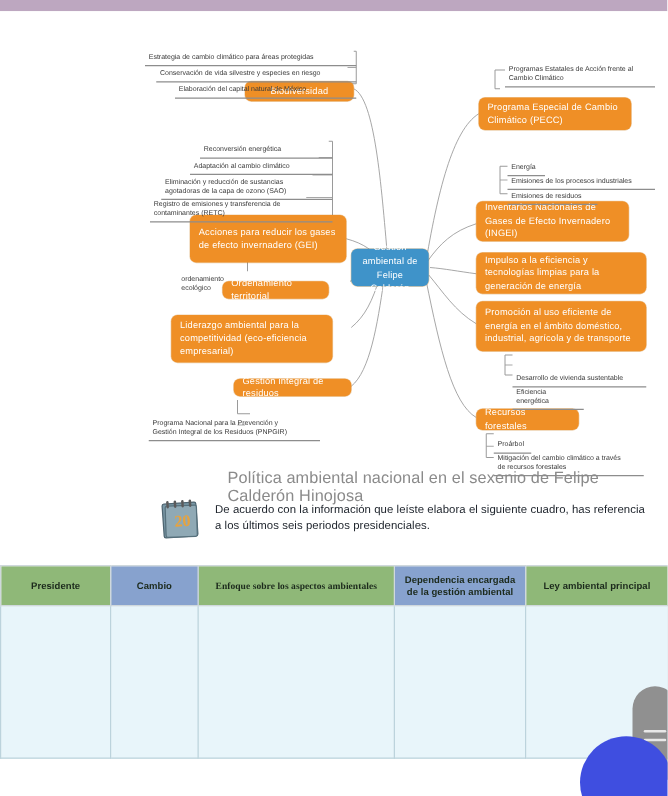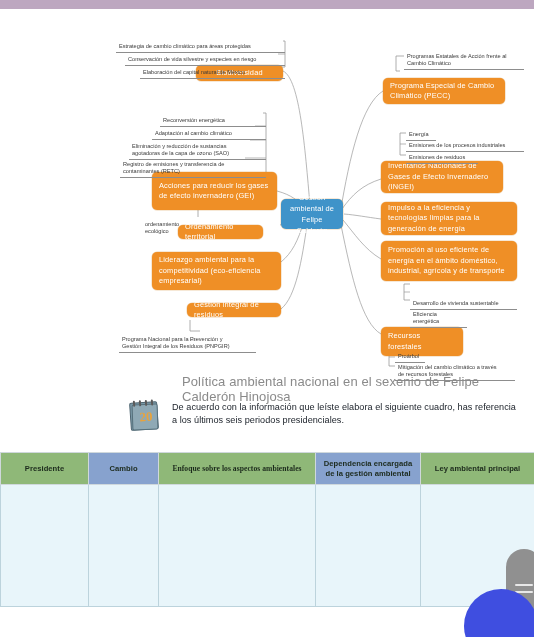--- a/index.html
+++ b/index.html
@@ -186,21 +186,21 @@
   </div>
 
   <div class="node" style="left:196px; top:56px; width:87px; height:16px; justify-content:center;">
     <span>Biodiversidad</span>
   </div>
 
   <div class="node" style="left:178px; top:216px; width:85px; height:14px; justify-content:center;">
     <span>Ordenamiento territorial</span>
   </div>
 
-  <div class="node" style="left:152px; top:243px; width:129px; height:38px;">
+  <div class="node" style="left:137px; top:243px; width:129px; height:38px;">
     <span>Liderazgo ambiental para la competitividad (eco-eficiencia empresarial)</span>
   </div>
 
   <div class="node" style="left:187px; top:294px; width:94px; height:14px; justify-content:center;">
     <span>Gestión integral de residuos</span>
   </div>
 
   <div class="node" style="left:383px; top:69px; width:122px; height:26px;">
     <span>Programa Especial de Cambio Climático (PECC)</span>
   </div>
@@ -210,21 +210,21 @@
   </div>
 
   <div class="node" style="left:381px; top:193px; width:136px; height:33px;">
     <span>Impulso a la eficiencia y tecnologías limpias para la generación de energía</span>
   </div>
 
   <div class="node" style="left:381px; top:232px; width:136px; height:40px;">
     <span>Promoción al uso eficiente de energía en el ámbito doméstico, industrial, agrícola y de transporte</span>
   </div>
 
-  <div class="node" style="left:381px; top:318px; width:82px; height:29px; justify-content:flex-start;">
+  <div class="node" style="left:381px; top:318px; width:82px; height:17px; justify-content:flex-start;">
     <span>Recursos forestales</span>
   </div>
 
   <div class="leaf" style="left:116px; top:25px; width:169px;">
     <span>Estrategia de cambio climático para áreas protegidas</span>
   </div>
   <div class="leaf" style="left:125px; top:38px; width:160px;">
     <span>Conservación de vida silvestre y especies en riesgo</span>
   </div>
   <div class="leaf" style="left:140px; top:51px; width:145px;">

